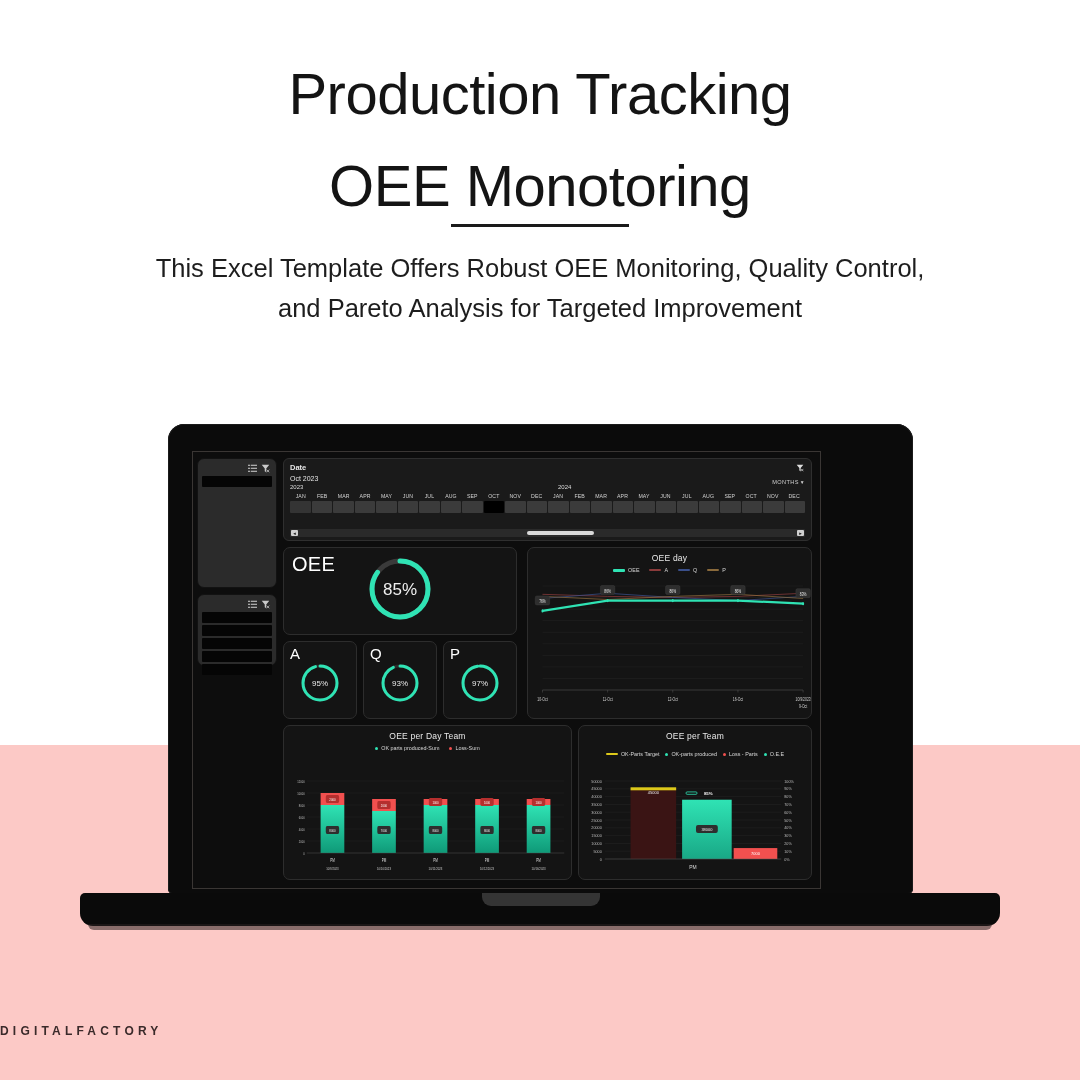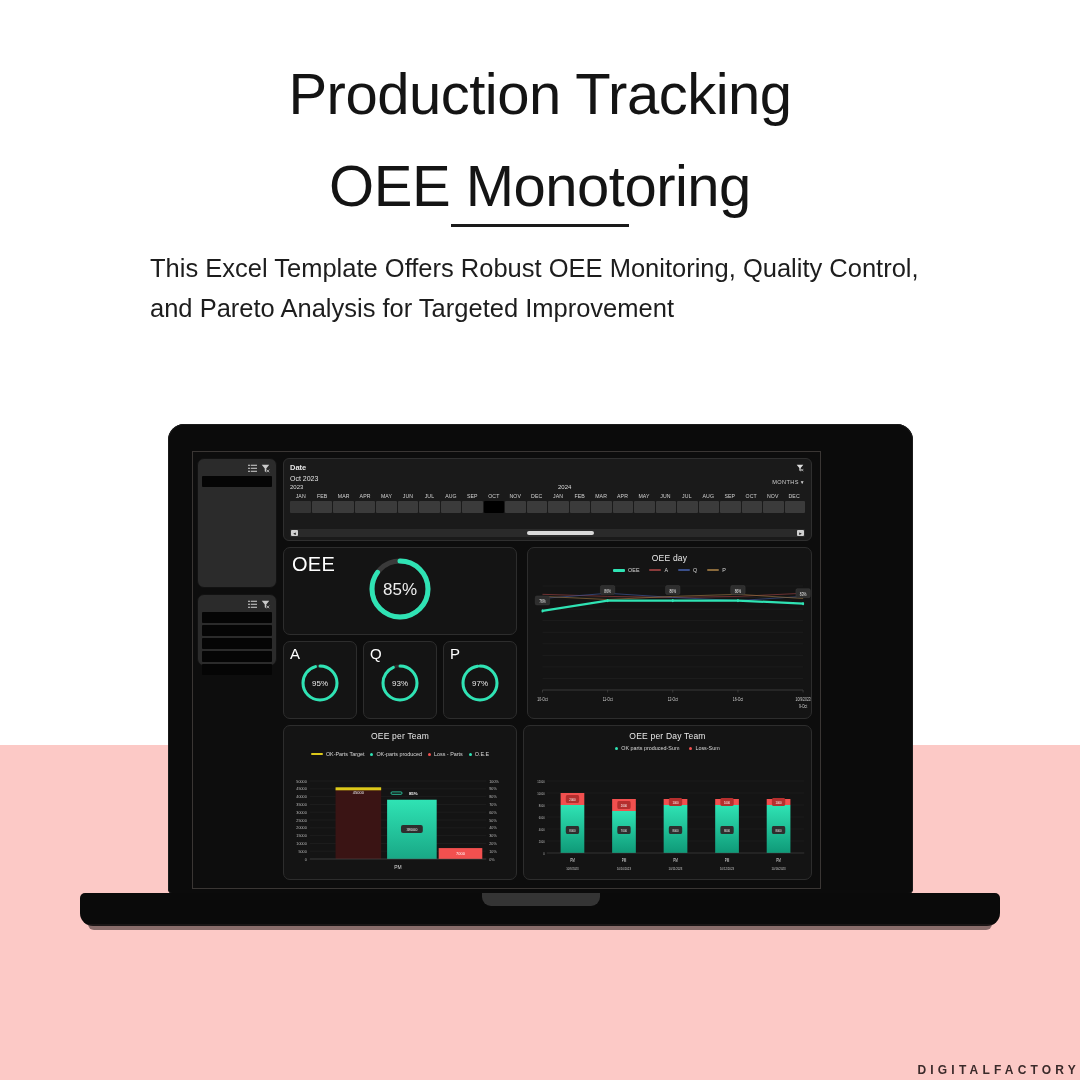--- a/index.html
+++ b/index.html
@@ -21,29 +21,29 @@
     text-align:center; color:#141414;
     font-size:58px; line-height:1.58; font-weight:400;
     letter-spacing:-0.5px;
   }
   .rule {
     position:absolute; left:50%; top:224px; transform:translateX(-50%);
     width:178px; height:3px; background:#1a1a1a;
   }
   .subhead {
     position:absolute; left:50%; top:248px; transform:translateX(-50%);
-    width:780px; text-align:left; color:#1d1d1d;
+    width:780px; text-align:center; color:#1d1d1d;
     font-size:25.5px; line-height:1.58; font-weight:400;
   }
 
   
   .brand {
     position:absolute; left:0; top:1024px; width:1080px;
-    text-align:right; color:#3a2a2a;
-    font-size:12px; letter-spacing:4.2px; font-weight:600;margin-top:39px;
+    text-align:left; color:#3a2a2a;
+    font-size:12px; letter-spacing:4.2px; font-weight:600;
   }
 
   
   .laptop { position:absolute; left:168px; top:424px; width:745px; height:470px; }
   .lid {
     position:absolute; left:0; top:0; width:745px; height:470px;
     background:#0b0b0b; border-radius:16px 16px 5px 5px;
     box-shadow: 0 0 0 1px #1b1b1b inset;
   }
   .screen {
@@ -380,95 +380,20 @@
                 <line x1="319" y1="112" x2="319" y2="114.5" stroke="#666" stroke-width="0.5"></line>
                 <text x="319" y="123" text-anchor="middle" fill="#cfcfcf" font-size="5.2">16-Oct</text>
                 <line x1="418" y1="112" x2="418" y2="114.5" stroke="#666" stroke-width="0.5"></line>
                 <text x="418" y="123" text-anchor="middle" fill="#cfcfcf" font-size="5.2">10/9/2023</text>
                 <text x="418" y="130" text-anchor="middle" fill="#cfcfcf" font-size="5.2">9-Oct</text>
               </svg>
           </div>
         </div>
 
         <div class="botrow">
-          <div class="card leftcol" style="flex:none">
-            <div class="chart-title">OEE per Team</div>
-            <div class="legend" style="gap:6px">
-              <span class="lg">
-                <span class="sw" style="background:#ddc91a"></span>
-                <span>OK-Parts Target</span>
-              </span>
-              <span class="lg">
-                <span class="dot" style="background:#2fe3b4"></span>
-                <span>OK-parts produced</span>
-              </span>
-              <span class="lg">
-                <span class="dot" style="background:#f2504f"></span>
-                <span>Loss - Parts</span>
-              </span>
-              <span class="lg">
-                <span class="dot" style="background:#2fe3b4"></span>
-                <span>O.E.E</span>
-              </span>
-            </div>
-            <svg class="plot" id="team-plot" width="100%" height="104" viewBox="0 0 234 104" preserveAspectRatio="none">
-                <line x1="26" y1="6" x2="204" y2="6" stroke="#2b2b2b" stroke-width="0.4"></line>
-                <text x="23" y="7.6" text-anchor="end" fill="#bdbdbd" font-size="3.8">50000</text>
-                <text x="207" y="7.6" fill="#bdbdbd" font-size="3.8">100%</text>
-                <line x1="26" y1="13.8" x2="204" y2="13.8" stroke="#2b2b2b" stroke-width="0.4"></line>
-                <text x="23" y="15.4" text-anchor="end" fill="#bdbdbd" font-size="3.8">45000</text>
-                <text x="207" y="15.4" fill="#bdbdbd" font-size="3.8">90%</text>
-                <line x1="26" y1="21.6" x2="204" y2="21.6" stroke="#2b2b2b" stroke-width="0.4"></line>
-                <text x="23" y="23.200000000000003" text-anchor="end" fill="#bdbdbd" font-size="3.8">40000</text>
-                <text x="207" y="23.200000000000003" fill="#bdbdbd" font-size="3.8">80%</text>
-                <line x1="26" y1="29.4" x2="204" y2="29.4" stroke="#2b2b2b" stroke-width="0.4"></line>
-                <text x="23" y="31" text-anchor="end" fill="#bdbdbd" font-size="3.8">35000</text>
-                <text x="207" y="31" fill="#bdbdbd" font-size="3.8">70%</text>
-                <line x1="26" y1="37.2" x2="204" y2="37.2" stroke="#2b2b2b" stroke-width="0.4"></line>
-                <text x="23" y="38.800000000000004" text-anchor="end" fill="#bdbdbd" font-size="3.8">30000</text>
-                <text x="207" y="38.800000000000004" fill="#bdbdbd" font-size="3.8">60%</text>
-                <line x1="26" y1="45" x2="204" y2="45" stroke="#2b2b2b" stroke-width="0.4"></line>
-                <text x="23" y="46.6" text-anchor="end" fill="#bdbdbd" font-size="3.8">25000</text>
-                <text x="207" y="46.6" fill="#bdbdbd" font-size="3.8">50%</text>
-                <line x1="26" y1="52.8" x2="204" y2="52.8" stroke="#2b2b2b" stroke-width="0.4"></line>
-                <text x="23" y="54.4" text-anchor="end" fill="#bdbdbd" font-size="3.8">20000</text>
-                <text x="207" y="54.4" fill="#bdbdbd" font-size="3.8">40%</text>
-                <line x1="26" y1="60.6" x2="204" y2="60.6" stroke="#2b2b2b" stroke-width="0.4"></line>
-                <text x="23" y="62.2" text-anchor="end" fill="#bdbdbd" font-size="3.8">15000</text>
-                <text x="207" y="62.2" fill="#bdbdbd" font-size="3.8">30%</text>
-                <line x1="26" y1="68.4" x2="204" y2="68.4" stroke="#2b2b2b" stroke-width="0.4"></line>
-                <text x="23" y="70" text-anchor="end" fill="#bdbdbd" font-size="3.8">10000</text>
-                <text x="207" y="70" fill="#bdbdbd" font-size="3.8">20%</text>
-                <line x1="26" y1="76.2" x2="204" y2="76.2" stroke="#2b2b2b" stroke-width="0.4"></line>
-                <text x="23" y="77.8" text-anchor="end" fill="#bdbdbd" font-size="3.8">5000</text>
-                <text x="207" y="77.8" fill="#bdbdbd" font-size="3.8">10%</text>
-                <line x1="26" y1="84" x2="204" y2="84" stroke="#2b2b2b" stroke-width="0.4"></line>
-                <text x="23" y="85.6" text-anchor="end" fill="#bdbdbd" font-size="3.8">0</text>
-                <text x="207" y="85.6" fill="#bdbdbd" font-size="3.8">0%</text>
-                <rect x="52" y="13.799999999999997" width="46" height="70.2" fill="#3a1414"></rect>
-                <rect x="52" y="12.299999999999997" width="46" height="3" fill="#ddc91a"></rect>
-                <text x="75" y="18.799999999999997" text-anchor="middle" fill="#eee" font-size="4">45000</text>
-                <defs>
-                  <linearGradient id="tg1" x1="0" y1="0" x2="0" y2="1">
-                    <stop offset="0%" stop-color="#2fe3b4"></stop>
-                    <stop offset="100%" stop-color="#19a886"></stop>
-                  </linearGradient>
-                </defs>
-                <rect x="104" y="24.72" width="50" height="59.28" fill="url(#tg1)"></rect>
-                <rect x="118" y="50" width="22" height="8" rx="2" fill="#2e2e2e"></rect>
-                <text x="129" y="55.7" text-anchor="middle" fill="#eee" font-size="4">38000</text>
-                <rect x="156" y="73.08" width="44" height="10.920000000000002" fill="#f2504f"></rect>
-                <text x="178" y="80.08" text-anchor="middle" fill="#fff" font-size="4">7000</text>
-                <rect x="108" y="16.92" width="11" height="2.4" rx="1" fill="none" stroke="#2fe3b4" stroke-width="0.8"></rect>
-                <text x="126" y="19.520000000000003" fill="#eee" font-size="4.4" font-weight="bold">85%</text>
-                <line x1="26" y1="84" x2="204" y2="84" stroke="#555" stroke-width="0.5"></line>
-                <text x="115" y="94" text-anchor="middle" fill="#ddd" font-size="5">PM</text>
-              </svg>
-          </div>
-
           <div class="card" style="flex:1">
             <div class="chart-title">OEE per Day Team</div>
             <div class="legend">
               <span class="lg">
                 <span class="dot" style="background:#2fe3b4"></span>
                 <span>OK parts produced-Sum</span>
               </span>
               <span class="lg">
                 <span class="dot" style="background:#f2504f"></span>
                 <span>Loss-Sum</span>
@@ -531,20 +456,95 @@
                 <rect x="363.644" y="24" width="35.512" height="6" fill="#f2504f"></rect>
                 <rect x="371.40000000000003" y="51" width="20" height="8" rx="2" fill="#2e2e2e"></rect>
                 <text x="381.40000000000003" y="56.8" text-anchor="middle" fill="#eee" font-size="4.2">8000</text>
                 <rect x="371.40000000000003" y="23" width="20" height="8" rx="2" fill="#b52f2e"></rect>
                 <text x="381.40000000000003" y="28.8" text-anchor="middle" fill="#fff" font-size="4.2">1000</text>
                 <text x="381.40000000000003" y="87" text-anchor="middle" fill="#ddd" font-size="4.6">PM</text>
                 <text x="381.40000000000003" y="95" text-anchor="middle" fill="#ccc" font-size="4.2">10/16/2023</text>
                 <line x1="34" y1="78" x2="420" y2="78" stroke="#555" stroke-width="0.5"></line>
               </svg>
           </div>
+
+          <div class="card leftcol" style="flex:none">
+            <div class="chart-title">OEE per Team</div>
+            <div class="legend" style="gap:6px">
+              <span class="lg">
+                <span class="sw" style="background:#ddc91a"></span>
+                <span>OK-Parts Target</span>
+              </span>
+              <span class="lg">
+                <span class="dot" style="background:#2fe3b4"></span>
+                <span>OK-parts produced</span>
+              </span>
+              <span class="lg">
+                <span class="dot" style="background:#f2504f"></span>
+                <span>Loss - Parts</span>
+              </span>
+              <span class="lg">
+                <span class="dot" style="background:#2fe3b4"></span>
+                <span>O.E.E</span>
+              </span>
+            </div>
+            <svg class="plot" id="team-plot" width="100%" height="104" viewBox="0 0 234 104" preserveAspectRatio="none">
+                <line x1="26" y1="6" x2="204" y2="6" stroke="#2b2b2b" stroke-width="0.4"></line>
+                <text x="23" y="7.6" text-anchor="end" fill="#bdbdbd" font-size="3.8">50000</text>
+                <text x="207" y="7.6" fill="#bdbdbd" font-size="3.8">100%</text>
+                <line x1="26" y1="13.8" x2="204" y2="13.8" stroke="#2b2b2b" stroke-width="0.4"></line>
+                <text x="23" y="15.4" text-anchor="end" fill="#bdbdbd" font-size="3.8">45000</text>
+                <text x="207" y="15.4" fill="#bdbdbd" font-size="3.8">90%</text>
+                <line x1="26" y1="21.6" x2="204" y2="21.6" stroke="#2b2b2b" stroke-width="0.4"></line>
+                <text x="23" y="23.200000000000003" text-anchor="end" fill="#bdbdbd" font-size="3.8">40000</text>
+                <text x="207" y="23.200000000000003" fill="#bdbdbd" font-size="3.8">80%</text>
+                <line x1="26" y1="29.4" x2="204" y2="29.4" stroke="#2b2b2b" stroke-width="0.4"></line>
+                <text x="23" y="31" text-anchor="end" fill="#bdbdbd" font-size="3.8">35000</text>
+                <text x="207" y="31" fill="#bdbdbd" font-size="3.8">70%</text>
+                <line x1="26" y1="37.2" x2="204" y2="37.2" stroke="#2b2b2b" stroke-width="0.4"></line>
+                <text x="23" y="38.800000000000004" text-anchor="end" fill="#bdbdbd" font-size="3.8">30000</text>
+                <text x="207" y="38.800000000000004" fill="#bdbdbd" font-size="3.8">60%</text>
+                <line x1="26" y1="45" x2="204" y2="45" stroke="#2b2b2b" stroke-width="0.4"></line>
+                <text x="23" y="46.6" text-anchor="end" fill="#bdbdbd" font-size="3.8">25000</text>
+                <text x="207" y="46.6" fill="#bdbdbd" font-size="3.8">50%</text>
+                <line x1="26" y1="52.8" x2="204" y2="52.8" stroke="#2b2b2b" stroke-width="0.4"></line>
+                <text x="23" y="54.4" text-anchor="end" fill="#bdbdbd" font-size="3.8">20000</text>
+                <text x="207" y="54.4" fill="#bdbdbd" font-size="3.8">40%</text>
+                <line x1="26" y1="60.6" x2="204" y2="60.6" stroke="#2b2b2b" stroke-width="0.4"></line>
+                <text x="23" y="62.2" text-anchor="end" fill="#bdbdbd" font-size="3.8">15000</text>
+                <text x="207" y="62.2" fill="#bdbdbd" font-size="3.8">30%</text>
+                <line x1="26" y1="68.4" x2="204" y2="68.4" stroke="#2b2b2b" stroke-width="0.4"></line>
+                <text x="23" y="70" text-anchor="end" fill="#bdbdbd" font-size="3.8">10000</text>
+                <text x="207" y="70" fill="#bdbdbd" font-size="3.8">20%</text>
+                <line x1="26" y1="76.2" x2="204" y2="76.2" stroke="#2b2b2b" stroke-width="0.4"></line>
+                <text x="23" y="77.8" text-anchor="end" fill="#bdbdbd" font-size="3.8">5000</text>
+                <text x="207" y="77.8" fill="#bdbdbd" font-size="3.8">10%</text>
+                <line x1="26" y1="84" x2="204" y2="84" stroke="#2b2b2b" stroke-width="0.4"></line>
+                <text x="23" y="85.6" text-anchor="end" fill="#bdbdbd" font-size="3.8">0</text>
+                <text x="207" y="85.6" fill="#bdbdbd" font-size="3.8">0%</text>
+                <rect x="52" y="13.799999999999997" width="46" height="70.2" fill="#3a1414"></rect>
+                <rect x="52" y="12.299999999999997" width="46" height="3" fill="#ddc91a"></rect>
+                <text x="75" y="18.799999999999997" text-anchor="middle" fill="#eee" font-size="4">45000</text>
+                <defs>
+                  <linearGradient id="tg1" x1="0" y1="0" x2="0" y2="1">
+                    <stop offset="0%" stop-color="#2fe3b4"></stop>
+                    <stop offset="100%" stop-color="#19a886"></stop>
+                  </linearGradient>
+                </defs>
+                <rect x="104" y="24.72" width="50" height="59.28" fill="url(#tg1)"></rect>
+                <rect x="118" y="50" width="22" height="8" rx="2" fill="#2e2e2e"></rect>
+                <text x="129" y="55.7" text-anchor="middle" fill="#eee" font-size="4">38000</text>
+                <rect x="156" y="73.08" width="44" height="10.920000000000002" fill="#f2504f"></rect>
+                <text x="178" y="80.08" text-anchor="middle" fill="#fff" font-size="4">7000</text>
+                <rect x="108" y="16.92" width="11" height="2.4" rx="1" fill="none" stroke="#2fe3b4" stroke-width="0.8"></rect>
+                <text x="126" y="19.520000000000003" fill="#eee" font-size="4.4" font-weight="bold">85%</text>
+                <line x1="26" y1="84" x2="204" y2="84" stroke="#555" stroke-width="0.5"></line>
+                <text x="115" y="94" text-anchor="middle" fill="#ddd" font-size="5">PM</text>
+              </svg>
+          </div>
         </div>
 
       </div>
     </div>
   </div>
 </div>
 
 <div class="brand">DIGITALFACTORY</div>
 
 </body></html>

